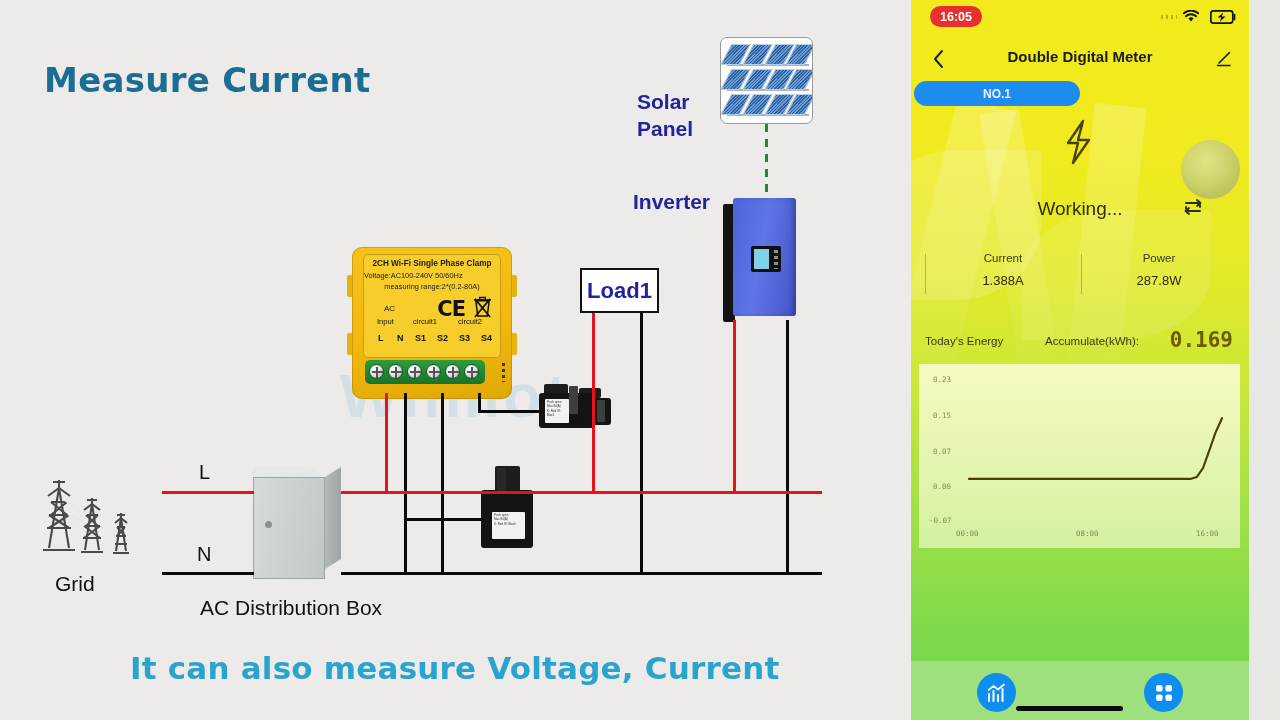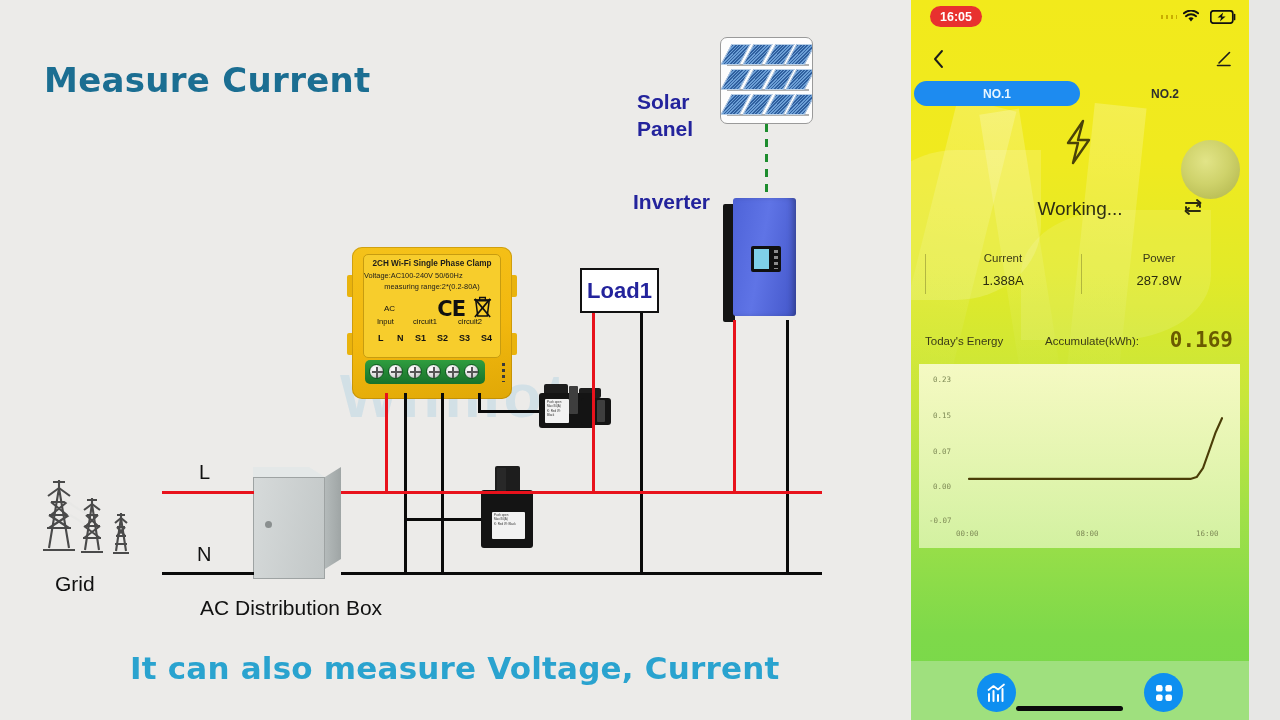--- a/index.html
+++ b/index.html
@@ -497,31 +497,31 @@
     <path d="M13.2 2.6 L7.6 7.6 h3.6 l-1.3 4 5.7-5.1h-3.6z" fill="#111"></path>
   </svg>
 </div>
 
 <div id="appbar" style="position:absolute;left:911px;top:40px;">
   <div id="back-btn">
     <svg width="13" height="20" viewBox="0 0 13 20">
       <path d="M10 2 L3 10 L10 18" fill="none" stroke="#1b1b1b" stroke-width="1.9" stroke-linecap="round" stroke-linejoin="round"></path>
     </svg>
   </div>
+  <div id="app-title">Double Digital Meter</div>
   <div id="edit-btn">
     <svg width="18" height="18" viewBox="0 0 18 18">
       <path d="M14.5 2.5 L4 13" fill="none" stroke="#1b1b1b" stroke-width="1.6" stroke-linecap="round"></path>
       <path d="M2.5 15.5 H15" fill="none" stroke="#1b1b1b" stroke-width="1.6" stroke-linecap="round"></path>
     </svg>
   </div>
 </div>
 
 <div id="tabs" style="position:absolute;left:911px;top:81px;">
   <div class="tab" id="tab-no1">NO.1</div>
-  <div class="tab" id="tab-no2">NO.2</div>
 </div>
 
 <svg id="bolt-icon" width="36" height="48" viewBox="0 0 36 48">
   <path d="M23 3 L8 25 h10 L13 45 L29 22 H18 Z" fill="none" stroke="#4a4208" stroke-width="2.4" stroke-linejoin="round"></path>
 </svg>
 <div id="sun-blob"></div>
 <div id="refresh-btn">
   <svg width="22" height="22" viewBox="0 0 22 22">
     <path d="M4 7 h11 a3 3 0 0 1 3 3 v1" fill="none" stroke="#2b2b10" stroke-width="1.9" stroke-linecap="round"></path>
     <path d="M18 15 H7 a3 3 0 0 1 -3 -3 v-1" fill="none" stroke="#2b2b10" stroke-width="1.9" stroke-linecap="round"></path>

